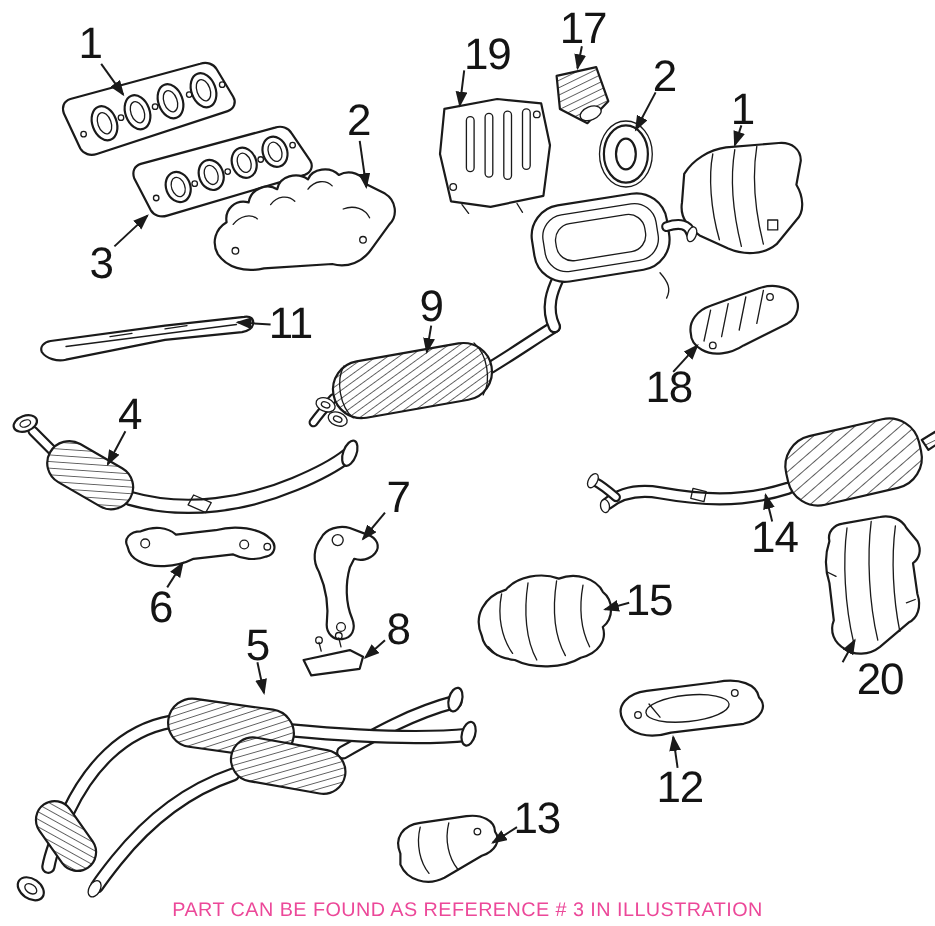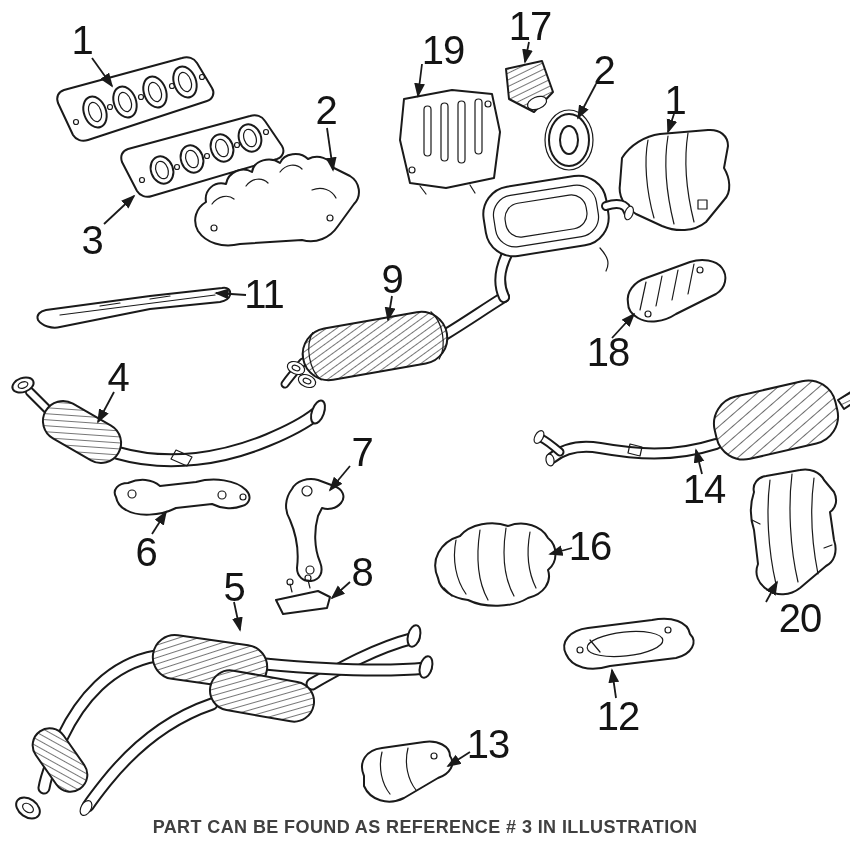--- a/index.html
+++ b/index.html
@@ -2,21 +2,21 @@
 <html><head>
 <meta charset="utf-8">
 <style>
   html,body{margin:0;padding:0;background:#ffffff;}
   .stage{position:relative;width:850px;height:842px;background:#ffffff;overflow:hidden;
          font-family:"Liberation Sans", sans-serif;}
   .stage svg{position:absolute;left:0;top:0;}
   .part-num{position:absolute;transform:translate(-50%,-50%);font-size:40px;font-weight:400;
             color:#141414;line-height:1;user-select:none;letter-spacing:-1px;}
   .caption{position:absolute;left:50%;top:817px;transform:translateX(-50%);white-space:nowrap;
-           font-size:18px;font-weight:700;color:#404040;letter-spacing:.4px;}
+           font-size:18px;font-weight:400;color:#ec4899;letter-spacing:.4px;}
   
   .o{fill:none;stroke:#1a1a1a;stroke-width:2;stroke-linecap:round;stroke-linejoin:round;}
   .ow{fill:#ffffff;stroke:#1a1a1a;stroke-width:2;stroke-linejoin:round;}
   .t{stroke-width:1.2;}
   .h{fill:url(#hatch);stroke:#1a1a1a;stroke-width:2;stroke-linejoin:round;}
   .r{fill:url(#ribs);stroke:#1a1a1a;stroke-width:2;stroke-linejoin:round;}
   .arrow{stroke:#1a1a1a;stroke-width:1.8;}
 </style>
 </head>
 <body>
@@ -298,21 +298,21 @@
 <div class="part-num" style="left:146px;top:552px">6</div>
 <div class="part-num" style="left:362px;top:452px">7</div>
 <div class="part-num" style="left:362px;top:572px">8</div>
 <div class="part-num" style="left:392px;top:279px">9</div>
 <div class="part-num" style="left:704px;top:489px">14</div>
 <div class="part-num" style="left:604px;top:70px">2</div>
 <div class="part-num" style="left:530px;top:26px">17</div>
 <div class="part-num" style="left:264px;top:294px">11</div>
 <div class="part-num" style="left:618px;top:716px">12</div>
 <div class="part-num" style="left:488px;top:744px">13</div>
-<div class="part-num" style="left:590px;top:546px">16</div>
+<div class="part-num" style="left:590px;top:546px">15</div>
 <div class="part-num" style="left:675px;top:100px">1</div>
 <div class="part-num" style="left:608px;top:352px">18</div>
 <div class="part-num" style="left:443px;top:50px">19</div>
 <div class="part-num" style="left:800px;top:618px">20</div>
 
 <div class="caption">PART CAN BE FOUND AS REFERENCE # 3 IN ILLUSTRATION</div>
 
 </div>
 
 </body></html>

